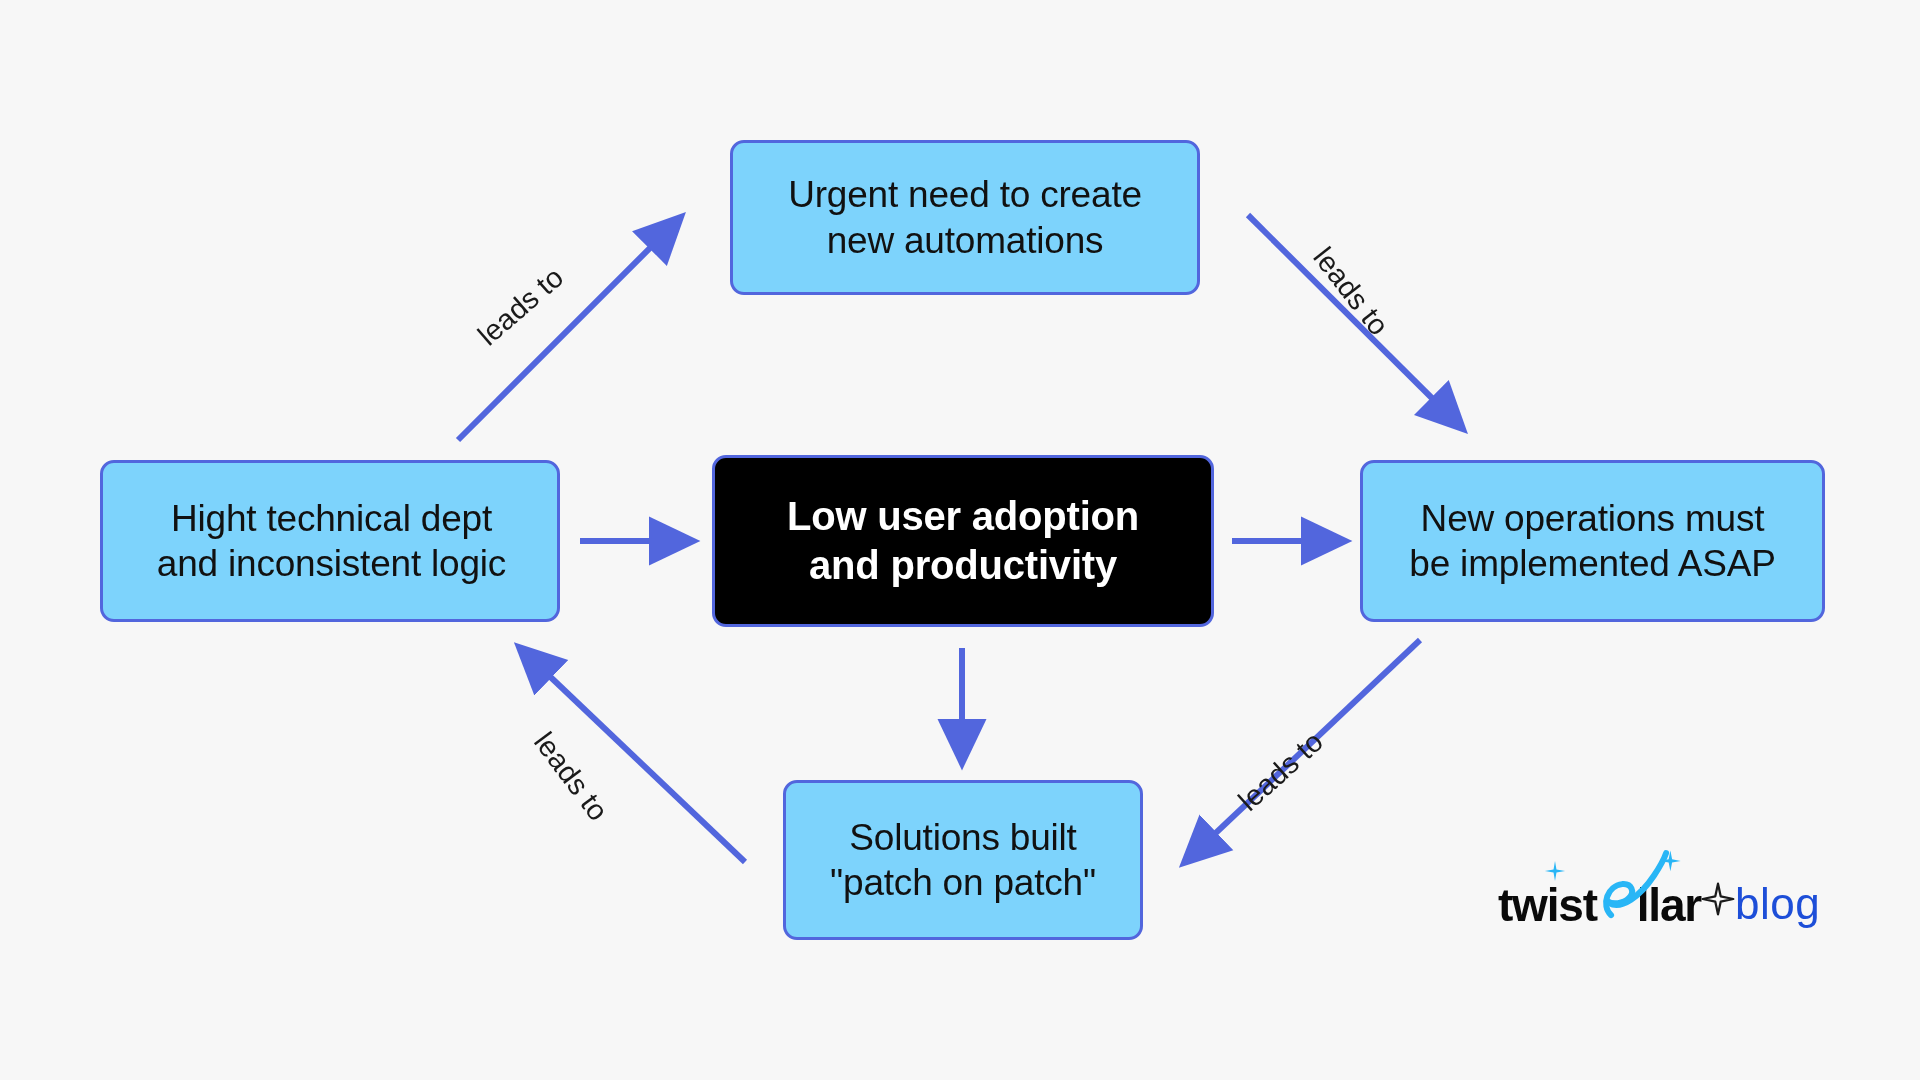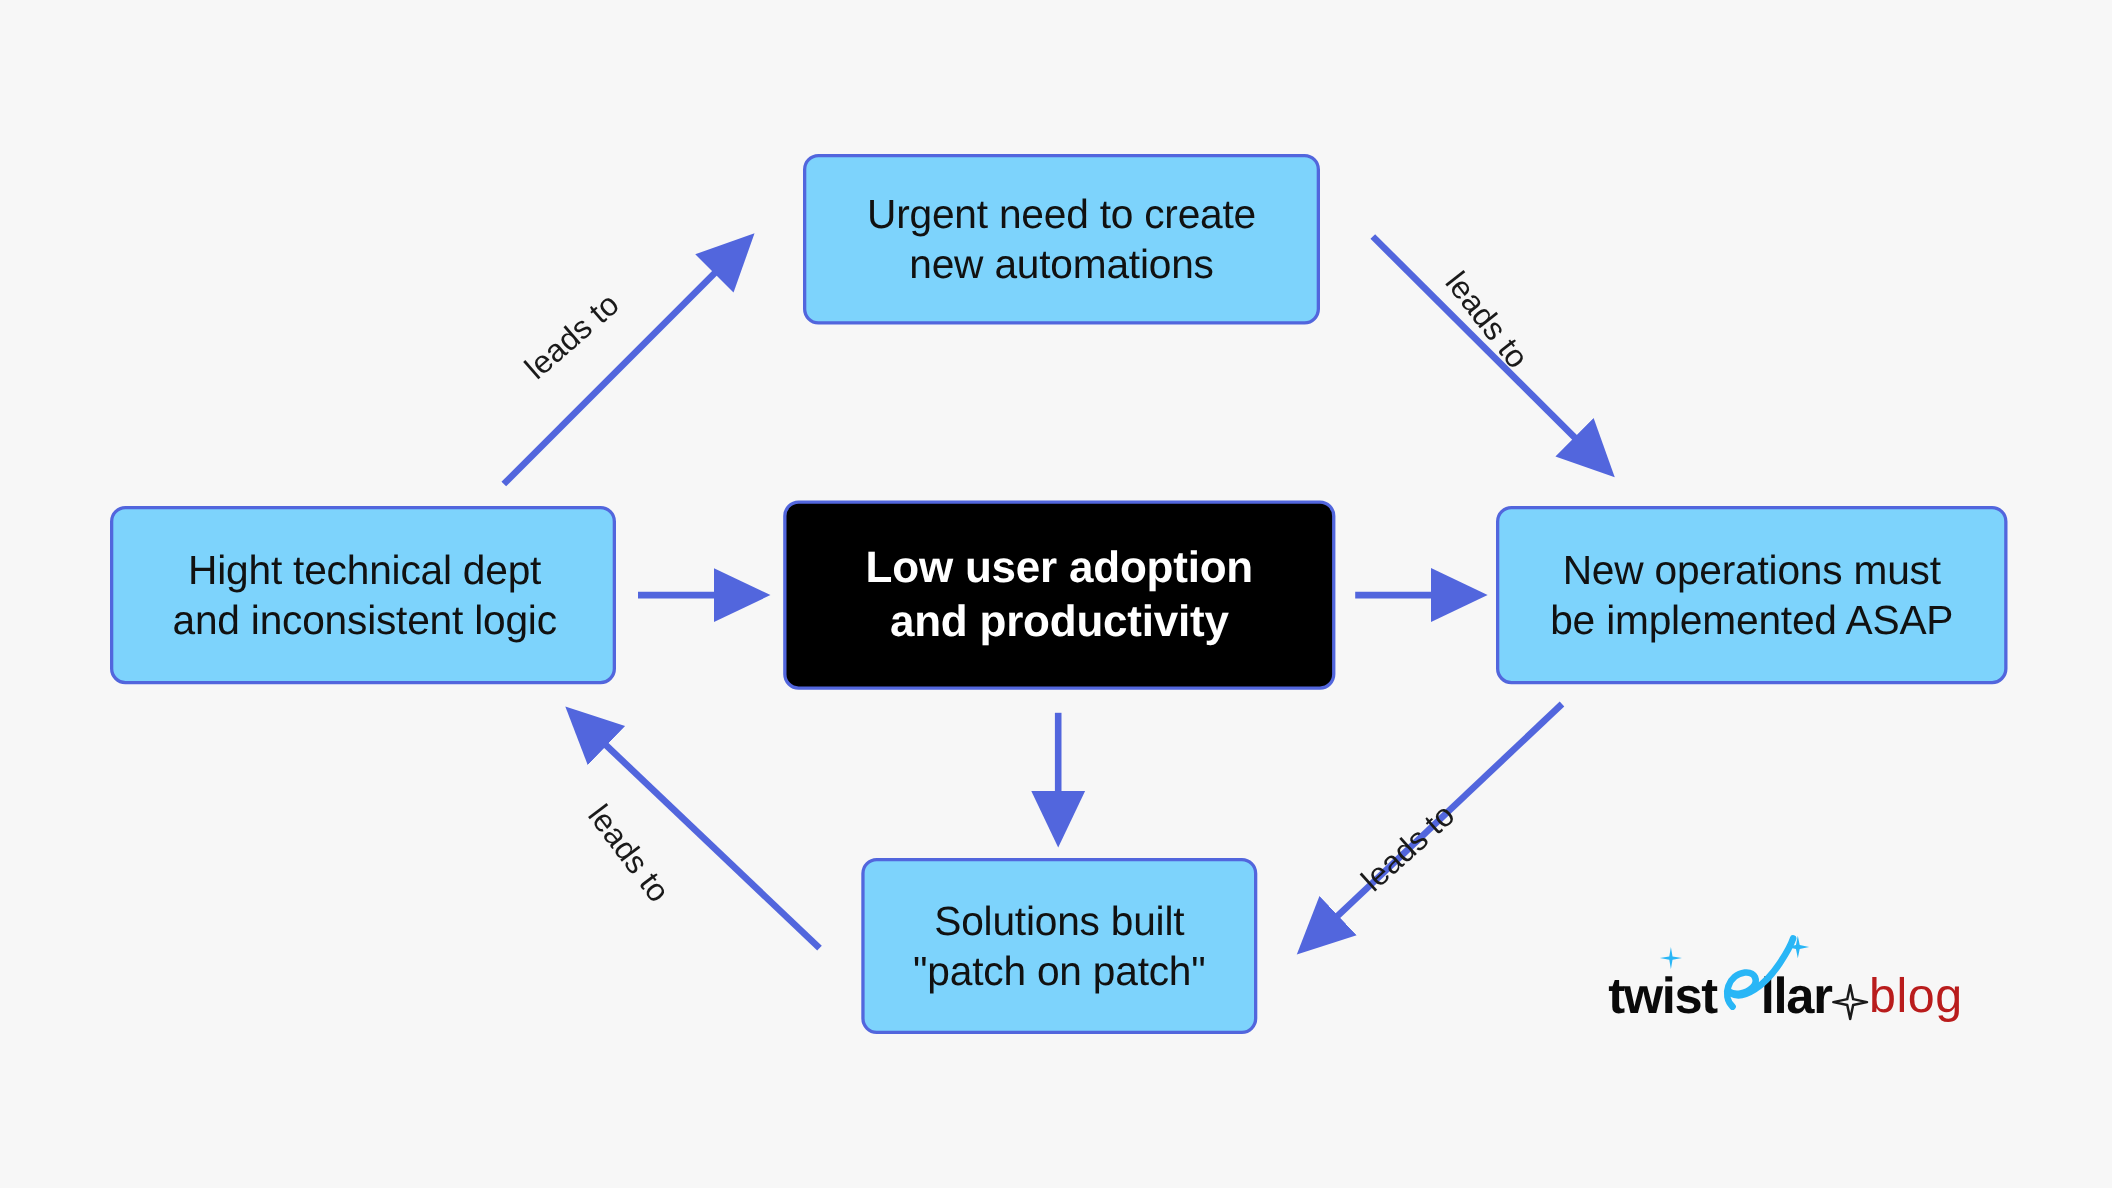--- a/index.html
+++ b/index.html
@@ -54,40 +54,40 @@
     white-space:nowrap;
     transform-origin:50% 50%;
   }
   #lbl-tl { left:470px;  top:290px;  transform:rotate(-41deg); }
   #lbl-tr { left:1300px; top:275px;  transform:rotate(52deg); }
   #lbl-bl { left:520px;  top:760px;  transform:rotate(53deg); }
   #lbl-br { left:1230px; top:755px;  transform:rotate(-42deg); }
 
   
   #brand {
-    position:absolute; left:1462px; top:882px;
-    display:flex; align-items:flex-end; gap:0;
+    position:absolute; left:1498px; top:882px;
+    display:flex; align-items:flex-start; gap:0;
   }
   #brand-word {
     position:relative;
     font-size:46px;
     font-weight:bold;
     color:#0a0a0a;
     letter-spacing:-1.2px;
     line-height:1;
   }
   #brand-word .script-e {
     position:absolute;
     left:101px; top:-34px;
     width:86px; height:86px;
   }
   .sep-star { width:34px; height:34px; }
   #brand-blog {
     font-size:44px;
-    color:#b91c1c;
+    color:#1d4ed8;
     font-weight:300;
     letter-spacing:0.5px;
     line-height:1;
   }
 </style>
 </head>
 <body>
 
 <div id="stage">
 

